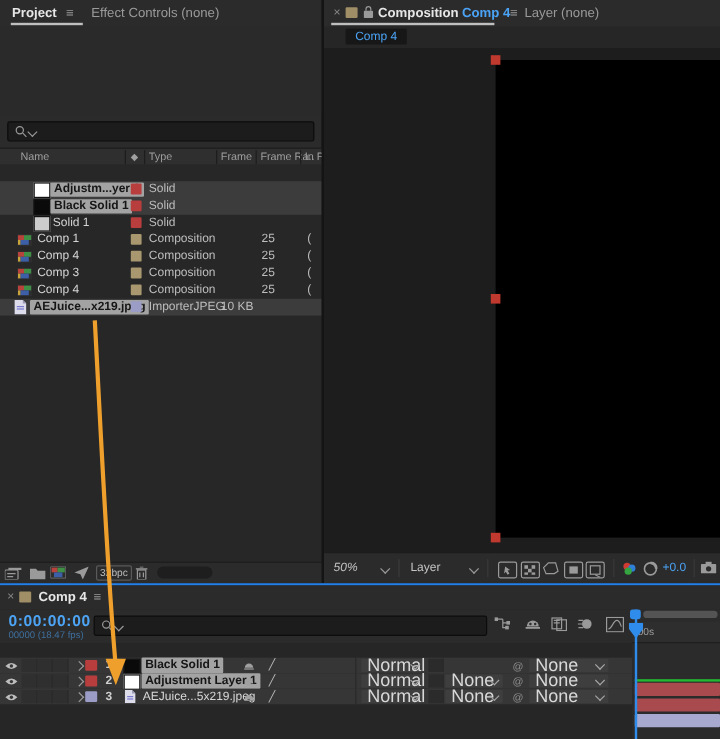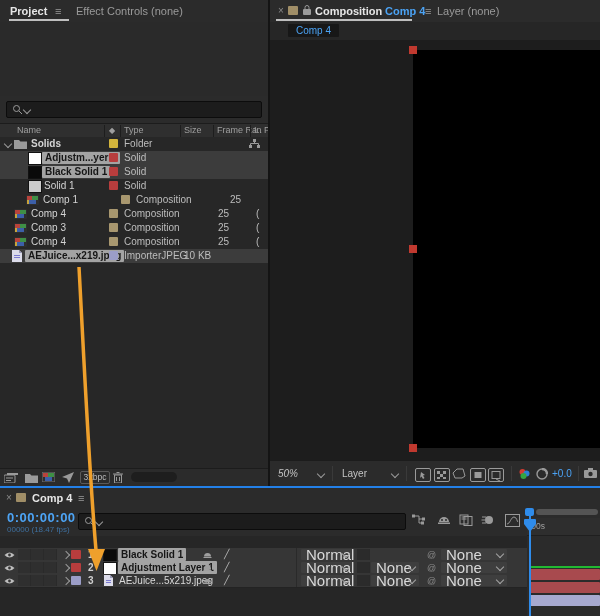--- a/index.html
+++ b/index.html
@@ -74,48 +74,29 @@
       <span class="a chv" style="left:17px;top:5px;"></span>
     </div>
 
     <div class="phead">
       <span class="a colhdr" style="left:17px;top:1px;">Name</span>
       <div class="vdiv" style="left:104px;top:1px;height:12px;"></div>
       <span class="a" style="left:109px;top:3px;width:8px;height:8px;color:#9f9f9f;font-size:8px;line-height:8px;">◆</span>
       <div class="vdiv" style="left:120px;top:1px;height:12px;"></div>
       <span class="a colhdr" style="left:124px;top:1px;">Type</span>
       <div class="vdiv" style="left:180px;top:1px;height:12px;"></div>
-      <span class="a colhdr" style="left:184px;top:1px;">Size</span>
+      <span class="a colhdr" style="left:184px;top:1px;">Frame</span>
       <div class="vdiv" style="left:213px;top:1px;height:12px;"></div>
       <span class="a colhdr" style="left:217px;top:1px;">Frame Ra..</span>
       <div class="vdiv" style="left:250px;top:1px;height:12px;"></div>
       <span class="a colhdr" style="left:254px;top:1px;">In Po</span>
     </div>
 
     <div class="prows">
 
-      <div class="prow" style="top:0;">
-        <span class="a exp expdown" style="left:5px;top:4px;"></span>
-        <span class="a" style="left:14px;top:2px;">
-          <svg width="13" height="10" viewBox="0 0 13 10">
-              <path d="M0 1 h5 l1.4 1.6 H13 V10 H0 Z" fill="#9a9a9a"></path>
-            </svg>
-        </span>
-        <span class="a pname" style="left:31px;font-weight:bold;">Solids</span>
-        <span class="a chip" style="background: rgb(210, 180, 60);"></span>
-        <span class="a ptype">Folder</span>
-        <span class="a" style="left:249px;top:2px;">
-          <svg width="11" height="10" viewBox="0 0 11 10">
-              <rect x="4" y="0" width="3" height="3" fill="#9a9a9a"></rect>
-              <rect x="0" y="6" width="3" height="3" fill="#9a9a9a"></rect>
-              <rect x="8" y="6" width="3" height="3" fill="#9a9a9a"></rect>
-              <path d="M5.5 3 V4.5 M1.5 6 V4.5 H9.5 V6" stroke="#9a9a9a" fill="none"></path>
-            </svg>
-        </span>
-      </div>
 
       <div class="prow sel" style="top:14px;">
         <span class="a swatchbox" style="left:28px;background:#ffffff;"></span>
         <span class="a namechip" style="left:42px;">Adjustm...yer 1</span>
         <span class="a chip" style="background: rgb(184, 61, 61);"></span>
         <span class="a ptype">Solid</span>
       </div>
 
       <div class="prow sel" style="top:28px;">
         <span class="a swatchbox" style="left:28px;background:#0a0a0a;"></span>
@@ -124,21 +105,21 @@
         <span class="a ptype">Solid</span>
       </div>
 
       <div class="prow" style="top:42px;">
         <span class="a swatchbox" style="left:28px;background:#cccccc;"></span>
         <span class="a pname" style="left:44px;">Solid 1</span>
         <span class="a chip" style="background: rgb(184, 61, 61);"></span>
         <span class="a ptype">Solid</span>
       </div>
 
-      <div class="prow" style="top:56px;margin-left:12px;">
+      <div class="prow" style="top:56px;">
         <span class="a" style="left:14px;top:2px;">
             <svg width="13" height="10" viewBox="0 0 13 10">
               <rect width="13" height="10" rx="1" fill="#2e2e2e"></rect>
               <rect x="1" y="1" width="5" height="4" fill="#b8433c"></rect>
               <rect x="6" y="1" width="6" height="4" fill="#3f8f46"></rect>
               <rect x="3" y="5" width="7" height="4" fill="#3c5fa8"></rect>
               <rect x="1" y="5" width="2" height="4" fill="#c9a43a"></rect>
             </svg>
           </span>
         <span class="a pname" style="left:31px;">Comp 1</span>

